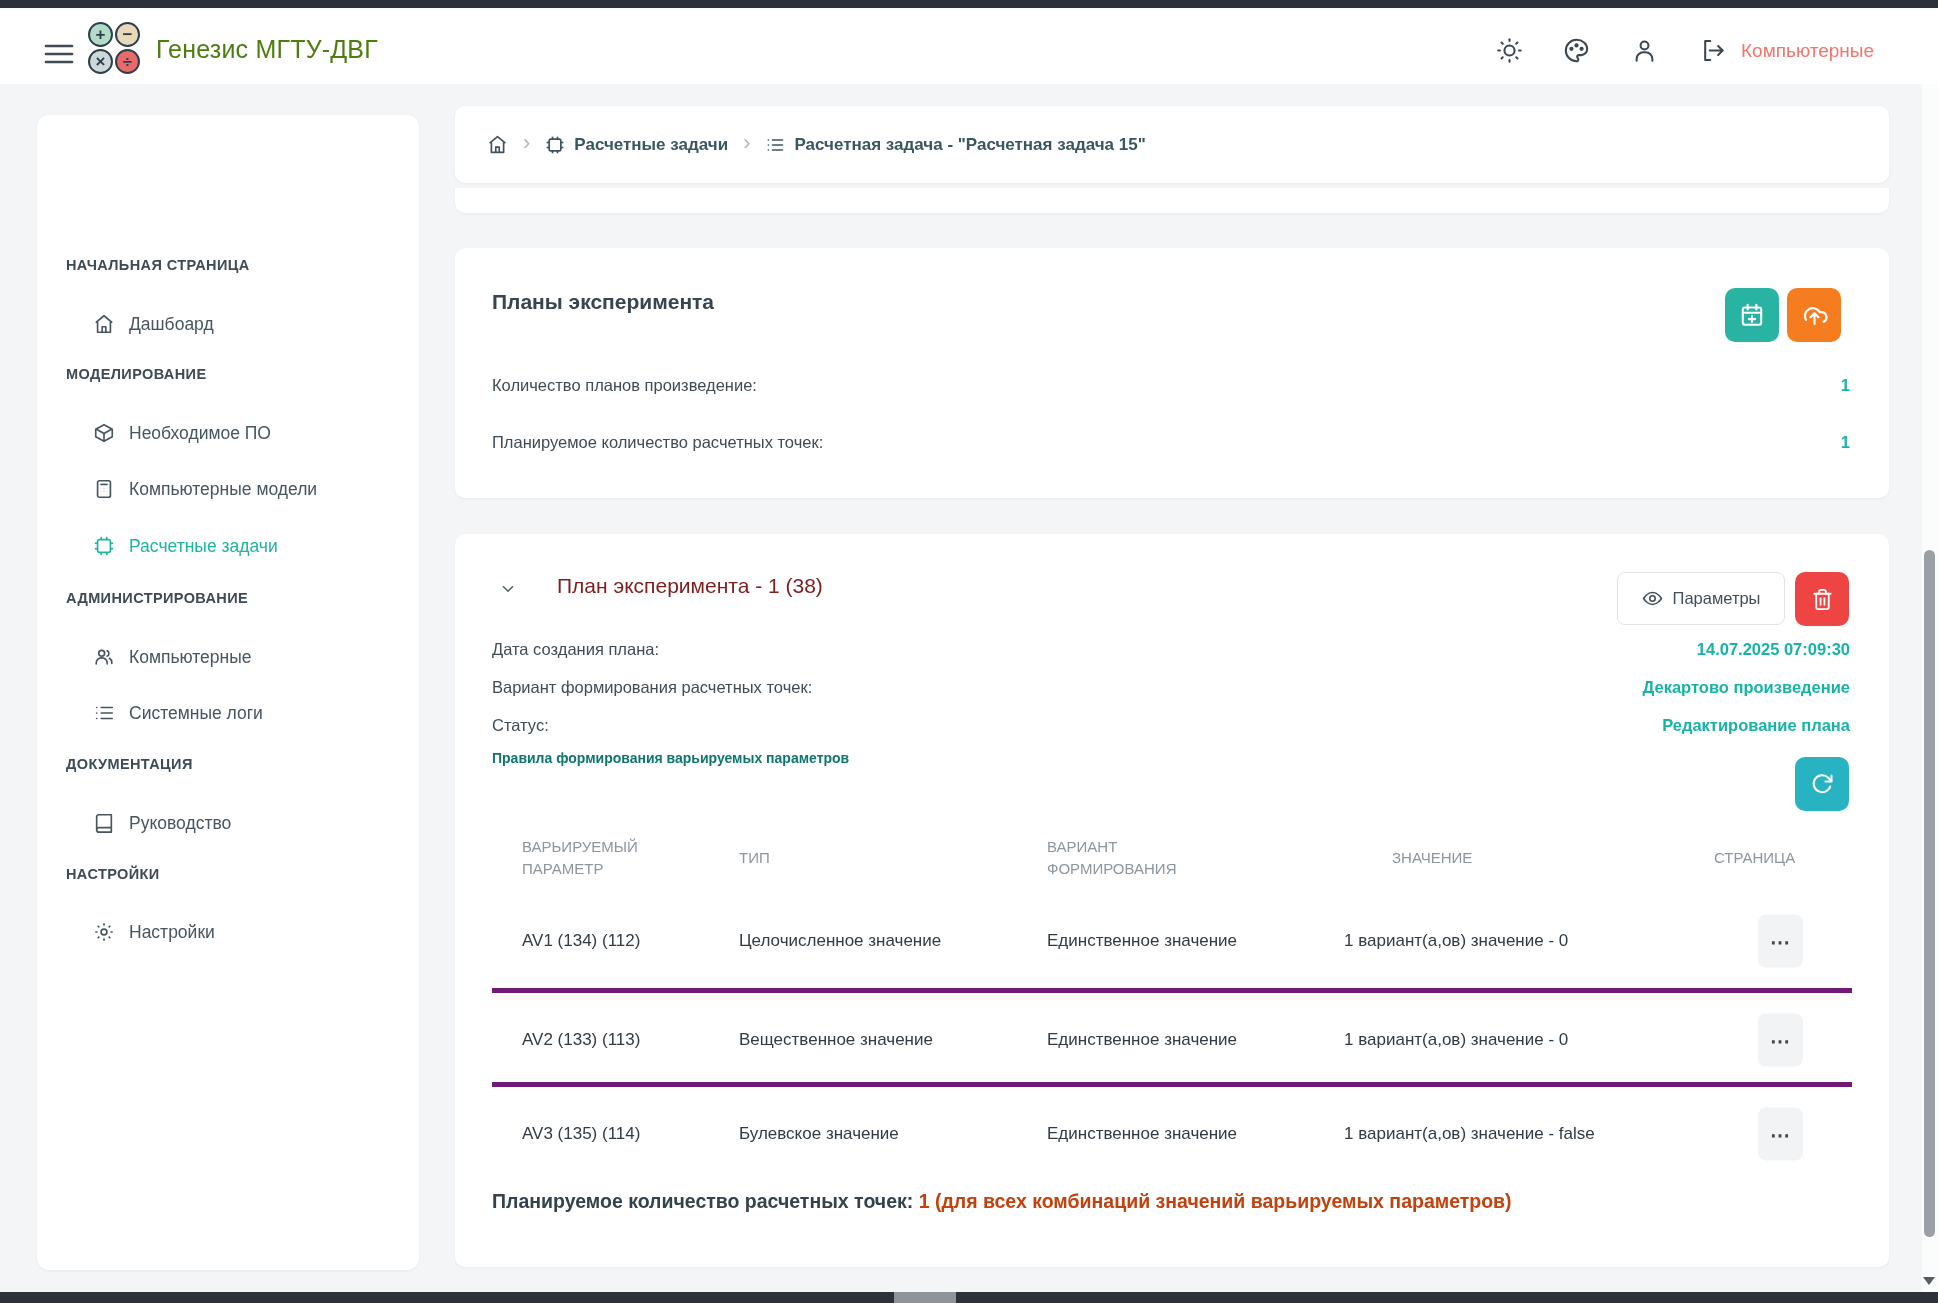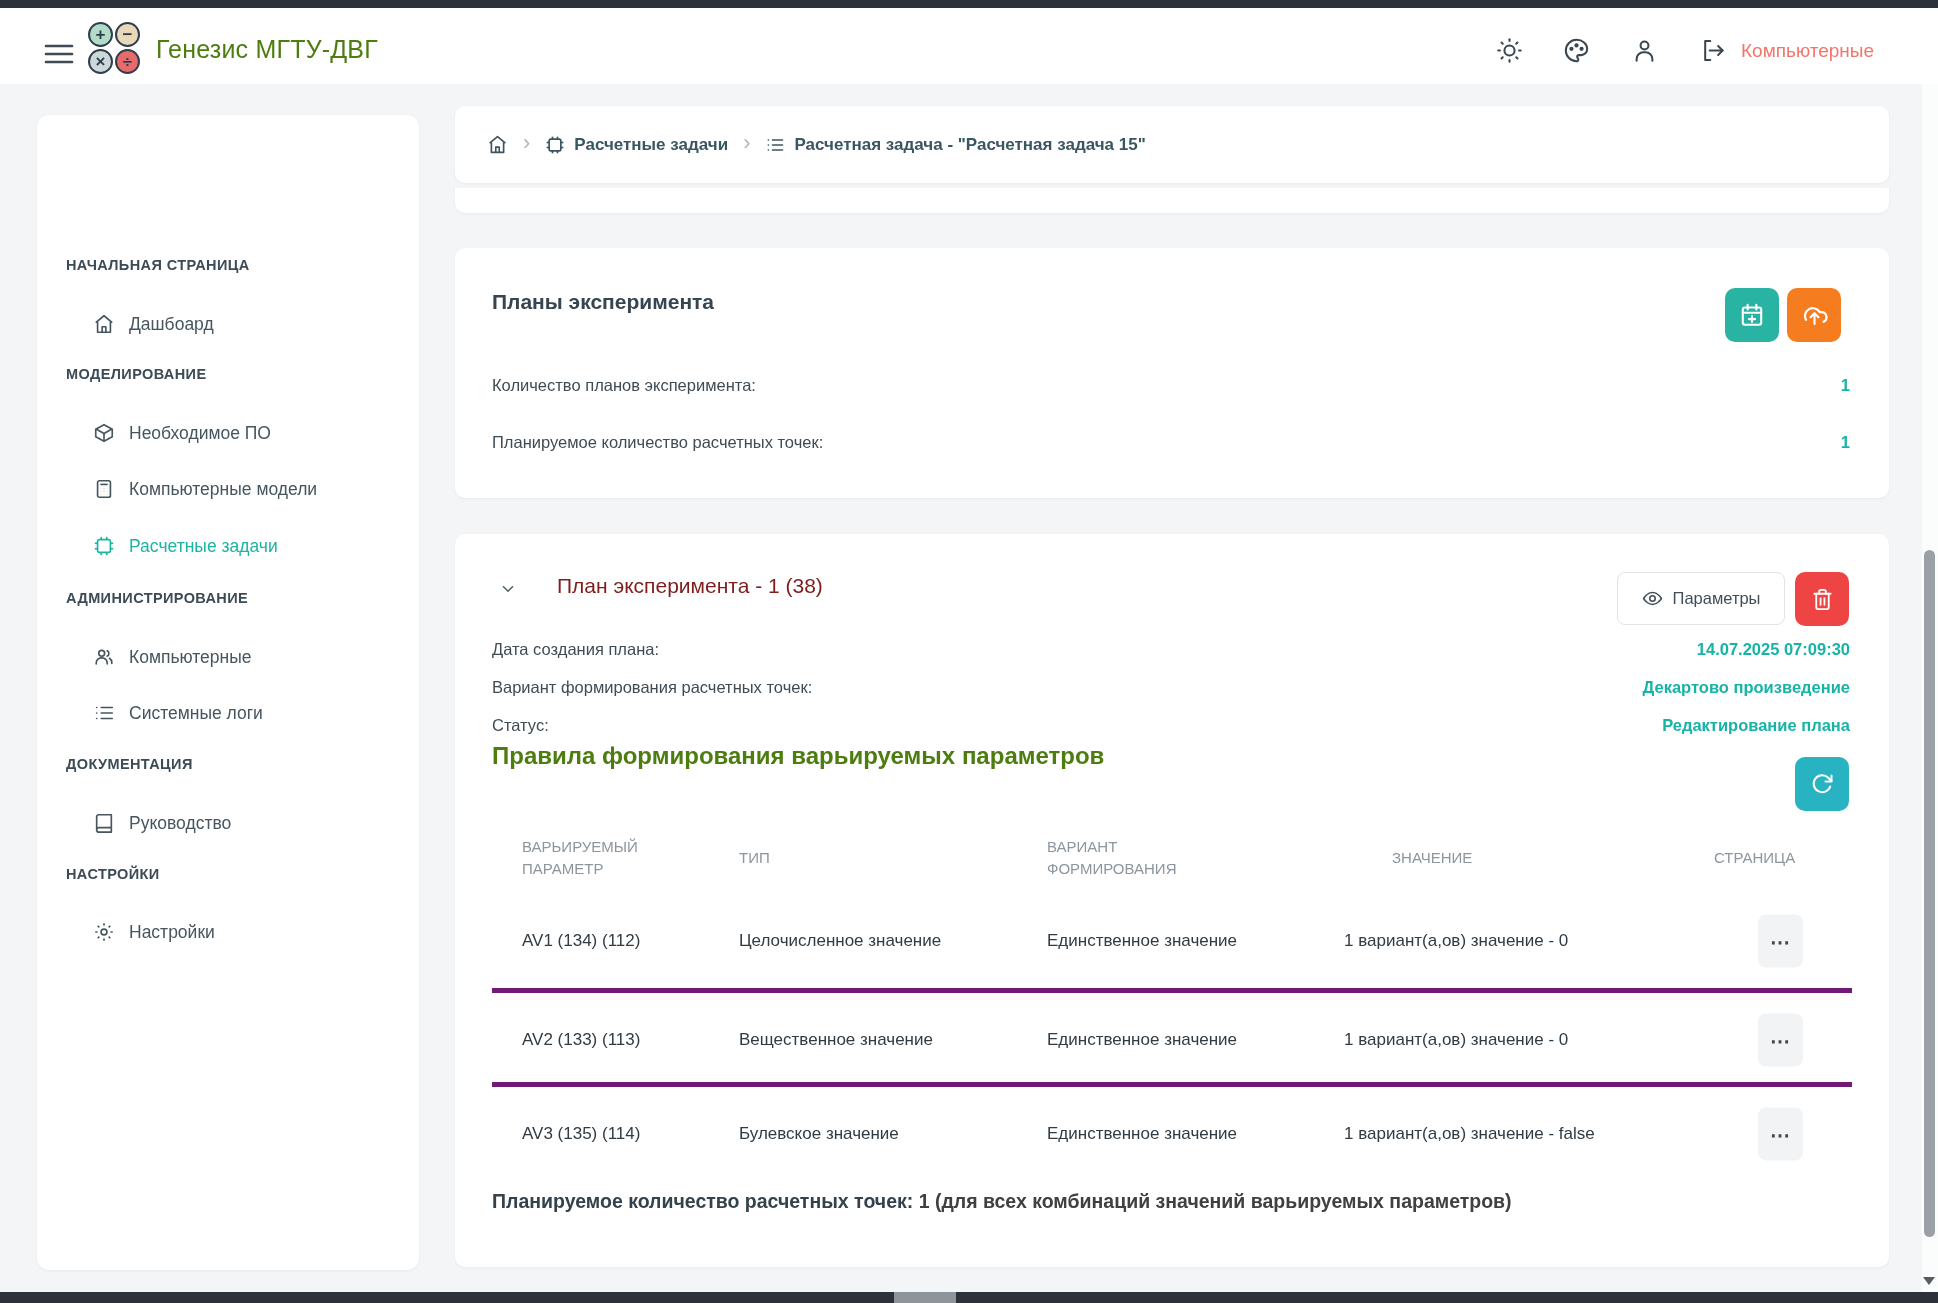--- a/index.html
+++ b/index.html
@@ -50,33 +50,33 @@
   .sqbtn{position:absolute;width:54px;height:54px;border-radius:10px;border:none;display:flex;align-items:center;justify-content:center;color:#fff;cursor:pointer}
   .kv-label{position:absolute;left:37px;font-size:16.5px;color:#3f4c55}
   .kv-value{position:absolute;right:39px;font-size:16.5px;font-weight:bold;color:#17b3a6;text-align:right}
 
   
   .plan-card{left:455px;top:534px;width:1434px;height:733px}
   .chev{position:absolute;left:44px;top:46px;color:#5a676f;cursor:pointer}
   .plan-title{position:absolute;left:102px;top:40px;font-size:21px;font-weight:normal;color:#7f1d1d}
   .params-btn{position:absolute;left:1162px;top:38px;width:168px;height:53px;background:#fff;border:1px solid #e1e4e7;
     border-radius:8px;display:flex;align-items:center;justify-content:center;gap:10px;font-size:16.5px;color:#414e58;cursor:pointer;box-sizing:border-box}
-  .rules-title{position:absolute;left:37px;top:208px;font-size:24px;font-weight:bold;color:#4d7c0f}
+  .rules-title{position:absolute;left:37px;top:216px;font-size:14px;font-weight:bold;color:#0f766e}
 
   
   .thead{position:absolute;left:37px;top:288px;width:1360px;height:72px}
   .th{position:absolute;top:50%;transform:translateY(-50%);font-size:15px;color:#8d959d;line-height:22px}
   .trow{position:absolute;left:37px;width:1360px;height:94px}
   .trow.sep{border-top:5px solid #701a75}
   .td{position:absolute;top:50%;transform:translateY(-50%);font-size:17px;color:#303b44;white-space:nowrap}
   .dots-btn{position:absolute;left:1266px;top:50%;transform:translateY(-50%);width:45px;height:53px;border:none;
     border-radius:8px;background:#f1f3f5;color:#3e4a52;font-size:20px;font-weight:bold;letter-spacing:1px;cursor:pointer;display:flex;align-items:center;justify-content:center}
   .plan-footer{position:absolute;left:37px;top:656px;font-size:19.5px;font-weight:bold}
   .plan-footer .dark{color:#34424c}
-  .plan-footer .teal{color:#404040}
+  .plan-footer .teal{color:#c2410c}
 </style>
 </head>
 <body>
 
 <div class="abs top-strip"></div>
 <div class="abs vscroll"></div>
 <div class="abs vscroll-thumb"></div>
 <div class="abs tri-up" style="left:1925px;top:13px"></div>
 <div class="abs tri-down" style="left:1923px;top:1277px"></div>
 <div class="abs bottom-bar"></div>
@@ -314,21 +314,21 @@
   </button>
   <button class="sqbtn" style="left:1332px;top:40px;background:#f57d20">
     <span class="icon">
         <svg width="27" height="27" viewBox="0 0 24 24" fill="none" stroke="#fff" stroke-width="1.9" stroke-linecap="round" stroke-linejoin="round">
           <path d="M20 17.6A4.5 4.5 0 0 0 18 9h-1.3A7 7 0 1 0 4.5 15.9"></path>
           <polyline points="8.5 13.5 12 10 15.5 13.5"></polyline>
           <line x1="12" y1="10.5" x2="12" y2="19.5"></line>
         </svg>
       </span>
   </button>
-  <div class="kv-label" style="top:128px">Количество планов эксперимента:</div>
+  <div class="kv-label" style="top:128px">Количество планов произведение:</div>
   <div class="kv-value" style="top:128px">1</div>
   <div class="kv-label" style="top:185px">Планируемое количество расчетных точек:</div>
   <div class="kv-value" style="top:185px">1</div>
 </div>
 
 <div class="card plan-card">
   <span class="chev">
       <svg width="18" height="18" viewBox="0 0 24 24" fill="none" stroke="currentColor" stroke-width="2.2" stroke-linecap="round" stroke-linejoin="round">
         <polyline points="6 9 12 15 18 9"></polyline>
       </svg>

